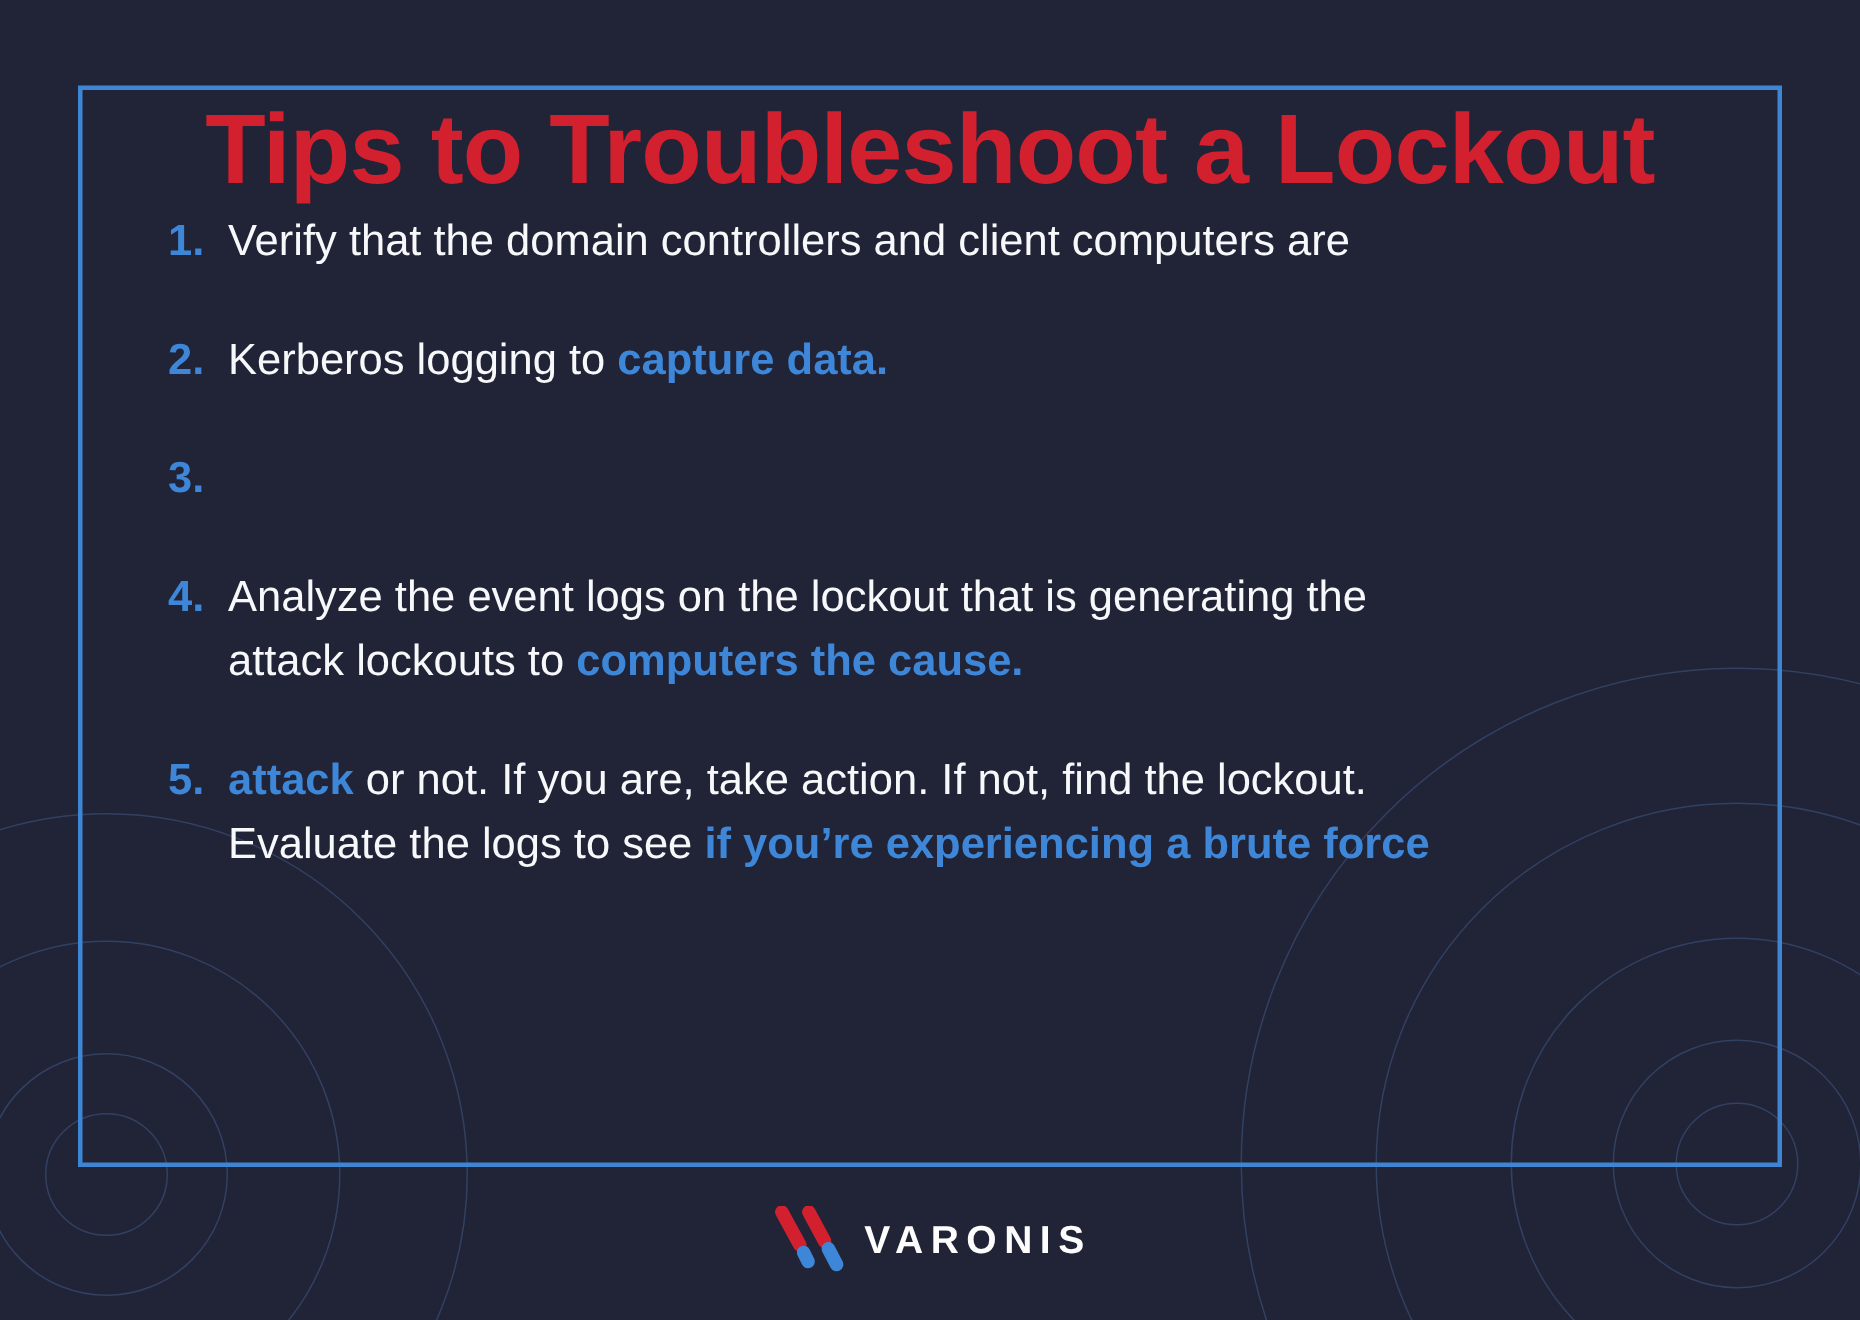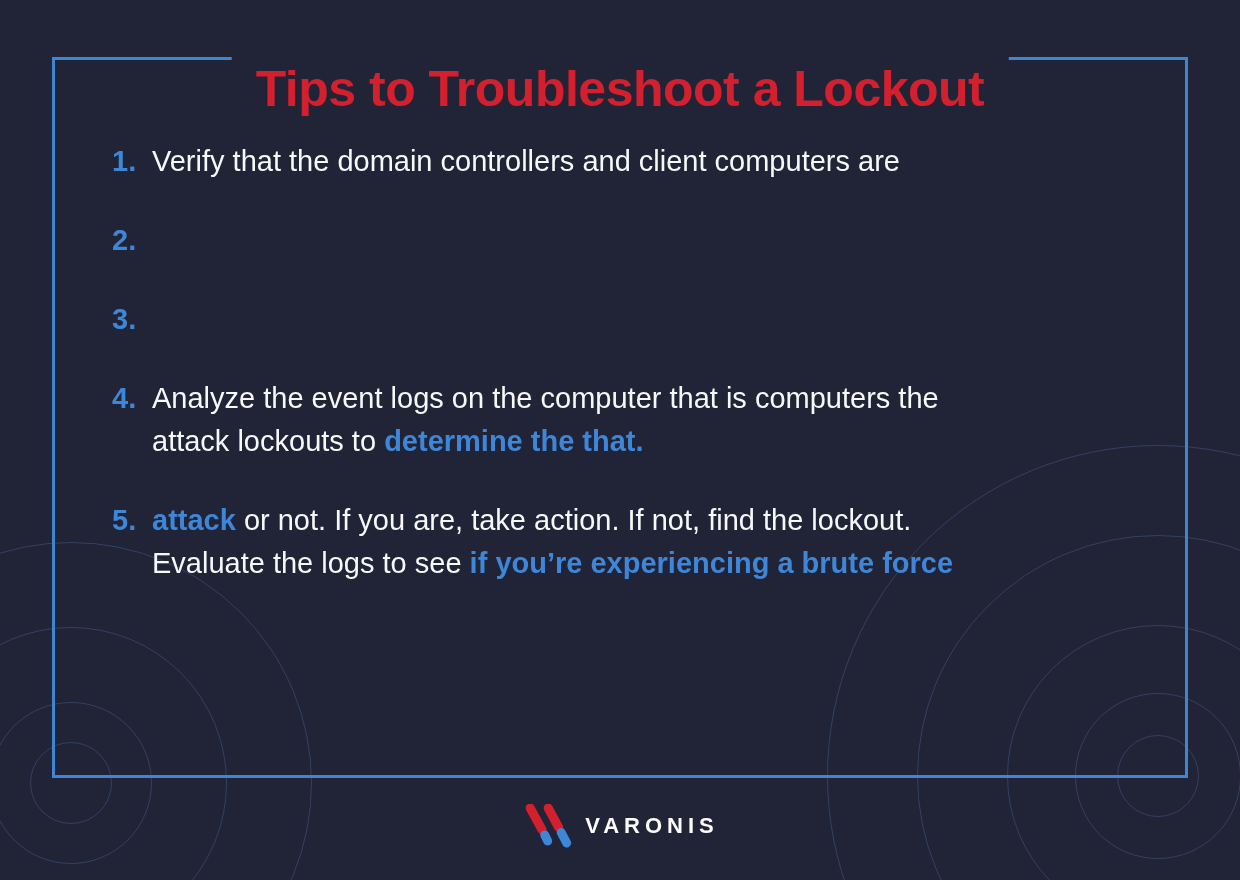--- a/index.html
+++ b/index.html
@@ -23,21 +23,21 @@
     border:3px solid var(--frame,#3e86d3);
     box-sizing:border-box;
     z-index:1;
   }
   .title{
     position:absolute;
     top:22px;left:50%;
     transform:translateX(-50%);
     background:var(--bg,#212337);
     padding:0 24px;
-    font-size:50px;
+    font-size:66px;
     line-height:66px;
     font-weight:bold;
     letter-spacing:-0.5px;
     color:var(--red,#d2202f);
     white-space:nowrap;
     z-index:3;
   }
   .tips-list{
     position:absolute;
     left:112px;top:140px;
@@ -64,21 +64,21 @@
   .logo{
     position:absolute;
     top:804px;left:50%;
     transform:translateX(-50%);
     display:flex;
     align-items:center;
     gap:10px;
     z-index:2;
   }
   .brand{
-    font-size:22px;
+    font-size:26px;
     font-weight:bold;
     letter-spacing:5px;
     color:#fdfdfd;
   }
 </style>
 </head>
 <body>
 
 <div class="canvas" style="--bg: #212337; --frame: #3e86d3; --red: #d2202f; --blue: #3e87d8; --white: #f7f8fa; --circ: rgba(92,144,208,0.28);">
 
@@ -100,32 +100,33 @@
   <div class="tips-list">
       <div class="list-item">
         <span class="item-number">1.</span>
         <div class="item-text">
           <div><span>Verify that the domain controllers and client computers are</span></div>
         </div>
       </div>
       <div class="list-item">
         <span class="item-number">2.</span>
         <div class="item-text">
+          <div><span>Kerberos logging to </span><span class="hl">capture data.</span></div>
         </div>
       </div>
       <div class="list-item">
         <span class="item-number">3.</span>
         <div class="item-text">
         </div>
       </div>
       <div class="list-item">
         <span class="item-number">4.</span>
         <div class="item-text">
-          <div><span>Analyze the event logs on the computer that is computers the</span></div>
-          <div><span>attack lockouts to </span><span class="hl">determine the that.</span></div>
+          <div><span>Analyze the event logs on the lockout that is generating the</span></div>
+          <div><span>attack lockouts to </span><span class="hl">computers the cause.</span></div>
         </div>
       </div>
       <div class="list-item">
         <span class="item-number">5.</span>
         <div class="item-text">
           <div><span class="hl">attack</span><span> or not. If you are, take action. If not, find the lockout.</span></div>
           <div><span>Evaluate the logs to see </span><span class="hl">if you’re experiencing a brute force</span></div>
         </div>
       </div>
     </div>

